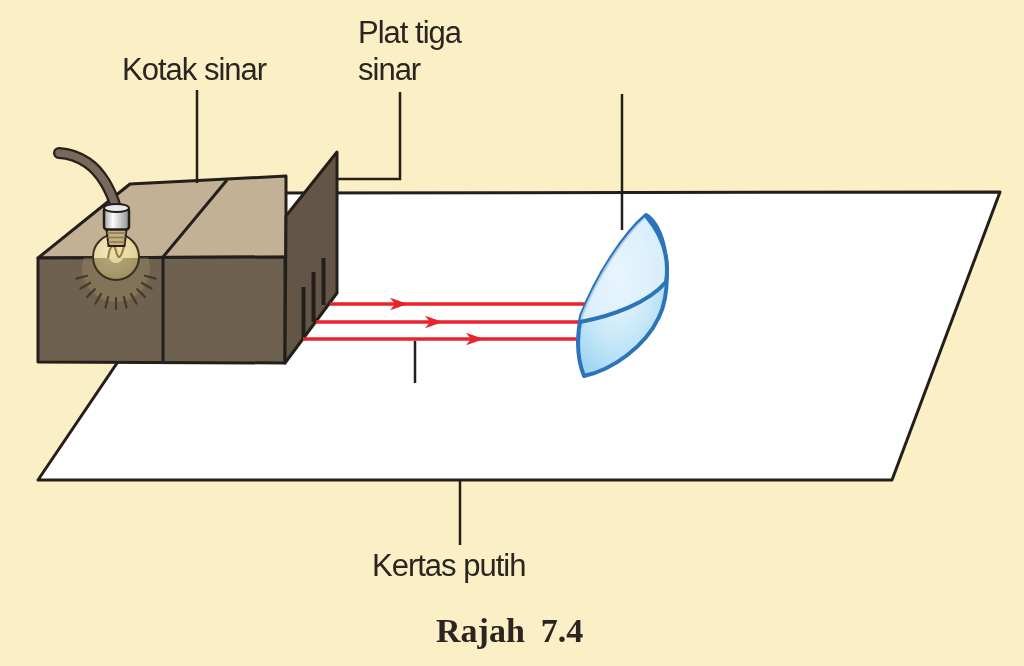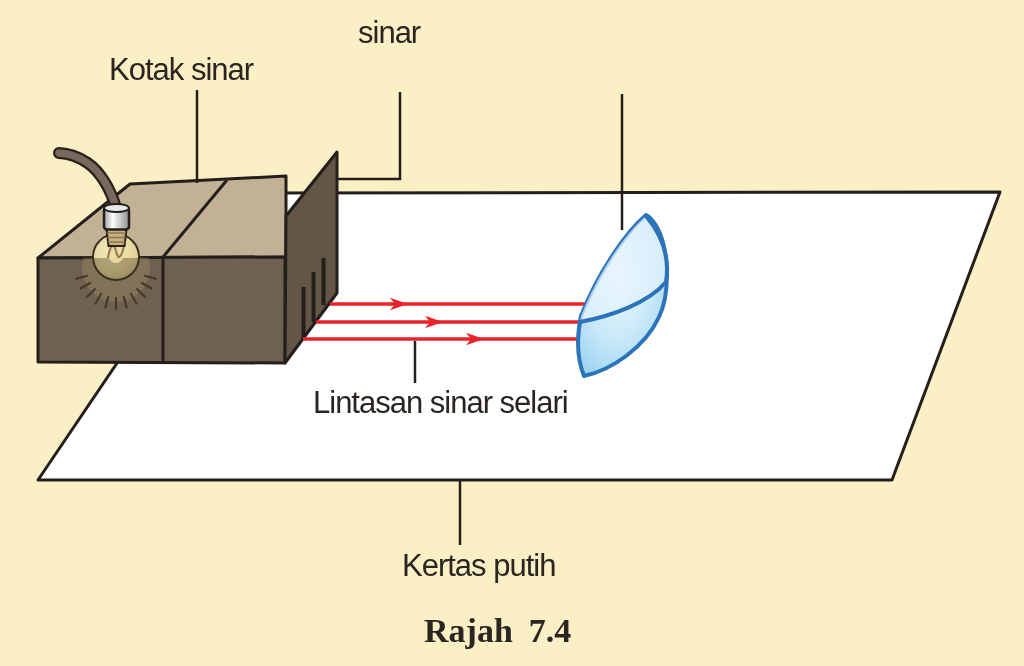--- a/index.html
+++ b/index.html
@@ -17,21 +17,21 @@
   .topface{fill:var(--box-top);}
   .frontface{fill:var(--box-front);}
   .plate{fill:var(--plate);}
   .slit{fill:var(--outline);stroke:none;}
   .ray{stroke:var(--ray-red);stroke-width:3.5;fill:none;}
   .arrow{fill:var(--ray-red);stroke:none;}
   .lensbody{fill:url(#lensG);stroke:var(--lens-stroke);stroke-width:4;stroke-linejoin:round;}
   .lensface{fill:#E3F3FC;opacity:.72;stroke:none;}
   .lensinner{fill:none;stroke:var(--lens-stroke);stroke-width:4;stroke-linecap:round;}
   .lbl{position:absolute;color:var(--text);font-size:31px;letter-spacing:-1px;line-height:37px;white-space:nowrap;}
-  .caption{position:absolute;left:424px;top:612px;color:var(--text);
+  .caption{position:absolute;left:436px;top:612px;color:var(--text);
     font-family:"Liberation Serif","DejaVu Serif",serif;font-weight:bold;font-size:34px;white-space:nowrap;}
   .caption .num{margin-left:16px;}
 </style>
 </head>
 <body>
 
 <div class="stage">
 
   <svg class="diagram" width="1024" height="666" viewBox="0 0 1024 666">
     <defs>
@@ -110,28 +110,28 @@
 
     <g>
       <line class="thin" x1="197" y1="90" x2="197" y2="183"></line>
       <polyline class="thin" points="400,92 400,179 338,179"></polyline>
       <line class="thin" x1="622" y1="94" x2="622" y2="230"></line>
       <line class="thin" x1="415" y1="341" x2="415" y2="383"></line>
       <line class="thin" x1="460" y1="480" x2="460" y2="545"></line>
     </g>
   </svg>
 
-  <div class="lbl" style="left:109px;top:51px;">Kotak sinar</div>
+  <div class="lbl" style="left:122px;top:51px;">Kotak sinar</div>
 
   <div class="lbl" style="left:358px;top:14px;">
+    <div>Plat tiga</div>
     <div>sinar</div>
   </div>
 
 
-  <div class="lbl" style="left:313px;top:384px;">Lintasan sinar selari</div>
 
-  <div class="lbl" style="left:402px;top:547px;text-align:right;">Kertas putih</div>
+  <div class="lbl" style="left:372px;top:547px;text-align:right;">Kertas putih</div>
 
   <div class="caption">
     <span>Rajah</span><span class="num">7.4</span>
   </div>
 
 </div>
 
 </body></html>

